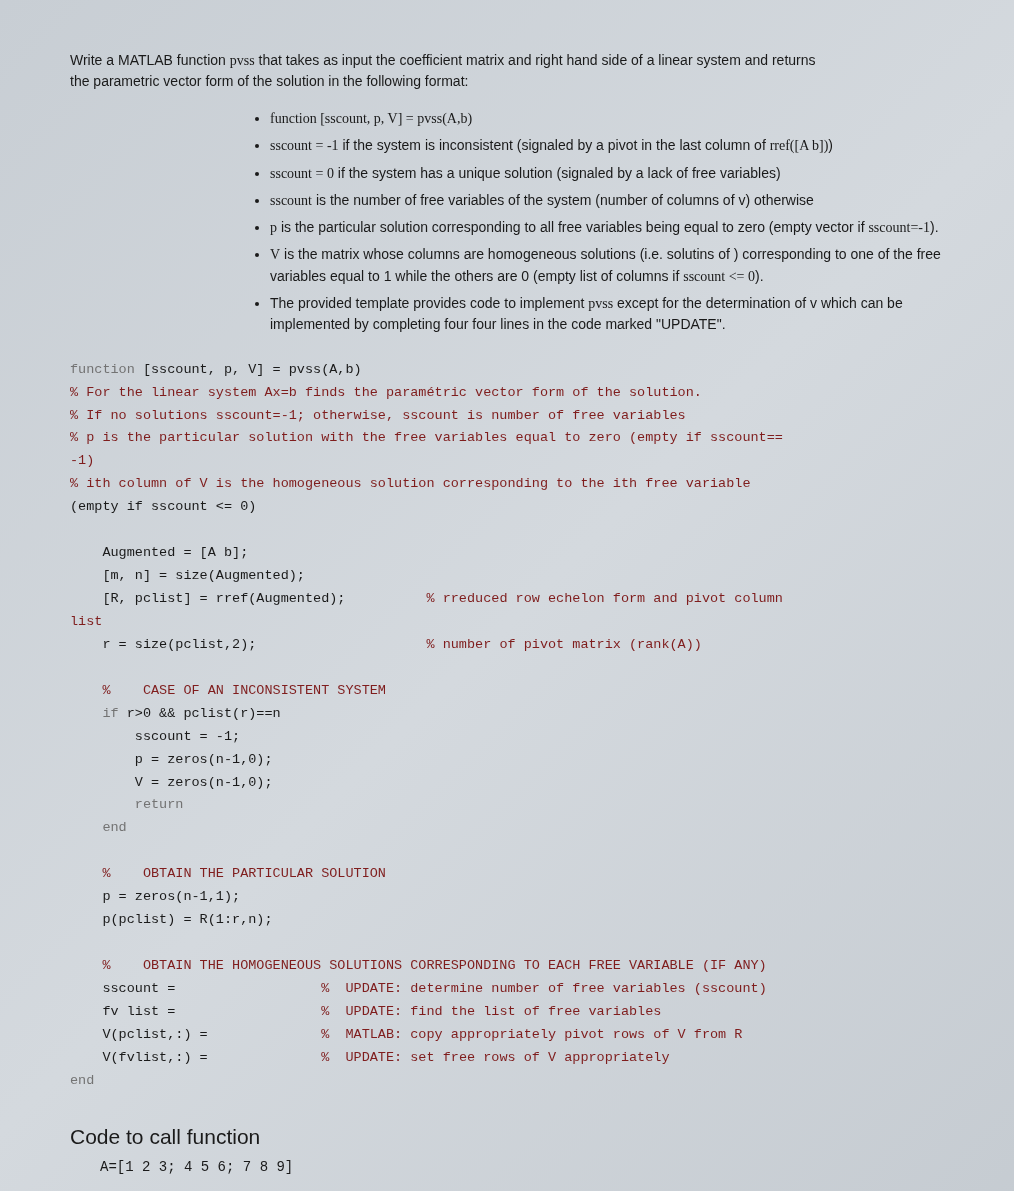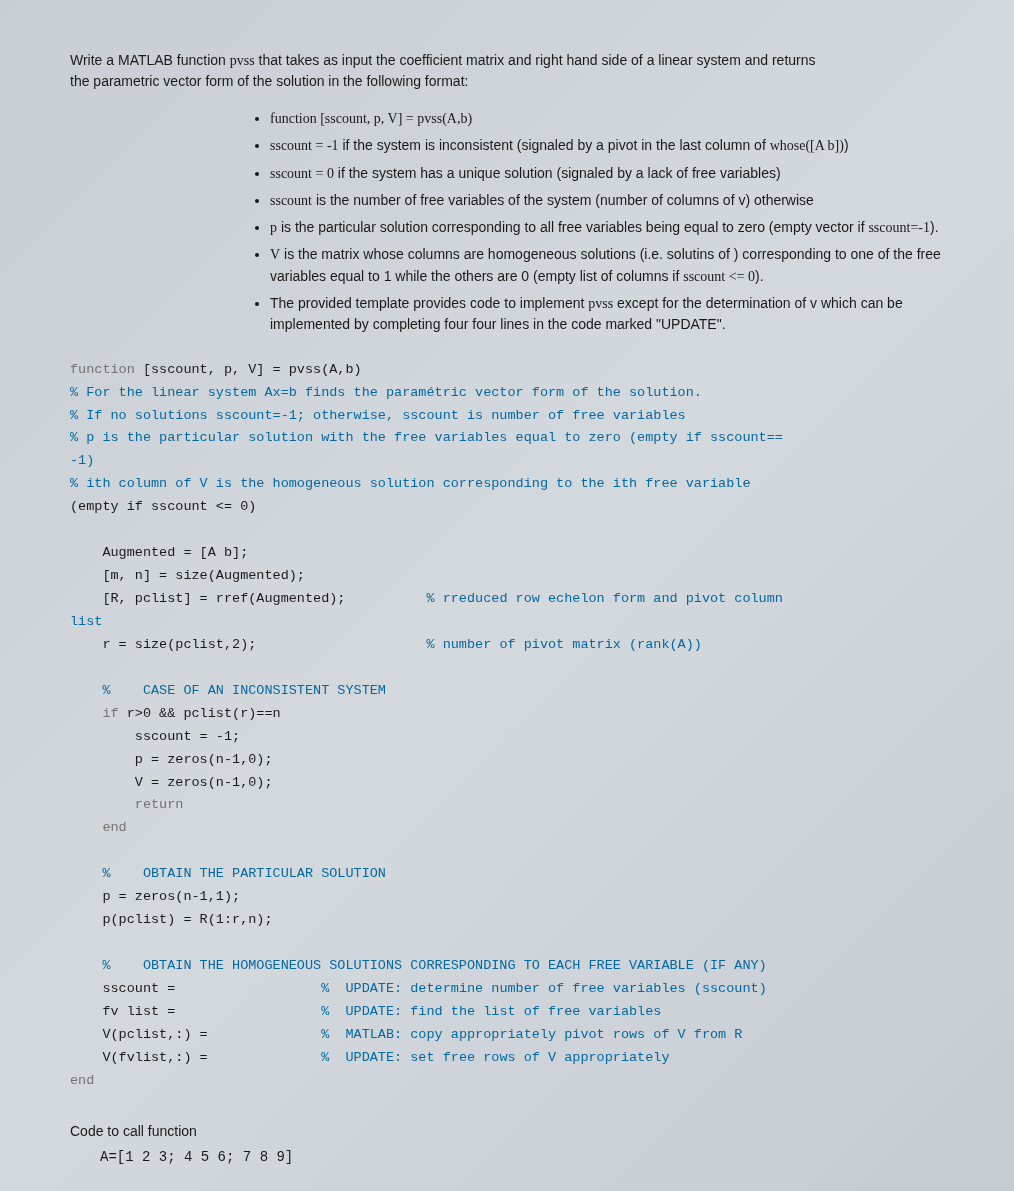--- a/index.html
+++ b/index.html
@@ -23,41 +23,41 @@
     }
     ul.bullets li { margin-bottom: 6px; line-height: 1.45; }
     .codeblock {
       font-family: "Courier New", Courier, monospace;
       white-space: pre;
       font-size: 13.5px;
       line-height: 1.7;
       margin-bottom: 28px;
     }
     .kw { color: #737373; }
-    .cm { color: #0369a1; text-align: right; }
-    .call-heading { font-size: 14px; margin-bottom: 4px; }
+    .cm { color: #7f1d1d; text-align: right; }
+    .call-heading { font-size: 21px; margin-bottom: 4px; }
     .callcode {
       font-family: "Courier New", Courier, monospace;
       white-space: pre;
       font-size: 14px;
       line-height: 1.6;
       padding-left: 30px;
     }
   </style>
 </head>
 <body>
 
 <div class="intro">
   <span>Write a MATLAB function </span><span class="mono">pvss</span><span> that takes as input the coefficient matrix  and right hand side  of a linear system  and returns</span>
   <div>the parametric vector form of the solution in the following format:</div>
 </div>
 
 <ul class="bullets">
   <li><span class="mono">function [sscount, p, V] = pvss(A,b)</span></li>
-  <li><span class="mono">sscount = -1</span><span> if the system is inconsistent (signaled by a pivot in the last column of </span><span class="mono">whose([A b])</span><span>)</span></li>
+  <li><span class="mono">sscount = -1</span><span> if the system is inconsistent (signaled by a pivot in the last column of </span><span class="mono">rref([A b])</span><span>)</span></li>
   <li><span class="mono">sscount = 0</span><span> if the system has a unique solution (signaled by a lack of free variables)</span></li>
   <li><span class="mono">sscount</span><span> is the number of free variables of the system (number of columns of v) otherwise</span></li>
   <li><span class="mono">p</span><span> is the particular solution corresponding to all free variables being equal to zero (empty vector if </span><span class="mono">sscount=-1</span><span>).</span></li>
   <li><span class="mono">V</span><span> is the matrix whose columns are homogeneous solutions (i.e. solutins of ) corresponding to one of the free variables equal to 1 while the others are 0 (empty list of columns if </span><span class="mono">sscount &lt;= 0</span><span>).</span></li>
   <li><span>The provided template provides code to implement </span><span class="mono">pvss</span><span> except for the determination of v which can be implemented by completing four four lines in the code marked "UPDATE".</span></li>
 </ul>
 
 <div class="codeblock"><span class="kw">function</span><span> [sscount, p, V] = pvss(A,b)</span>
 <span class="cm">% For the linear system Ax=b finds the paramétric vector form of the solution.</span>
 <span class="cm">% If no solutions sscount=-1; otherwise, sscount is number of free variables</span>

